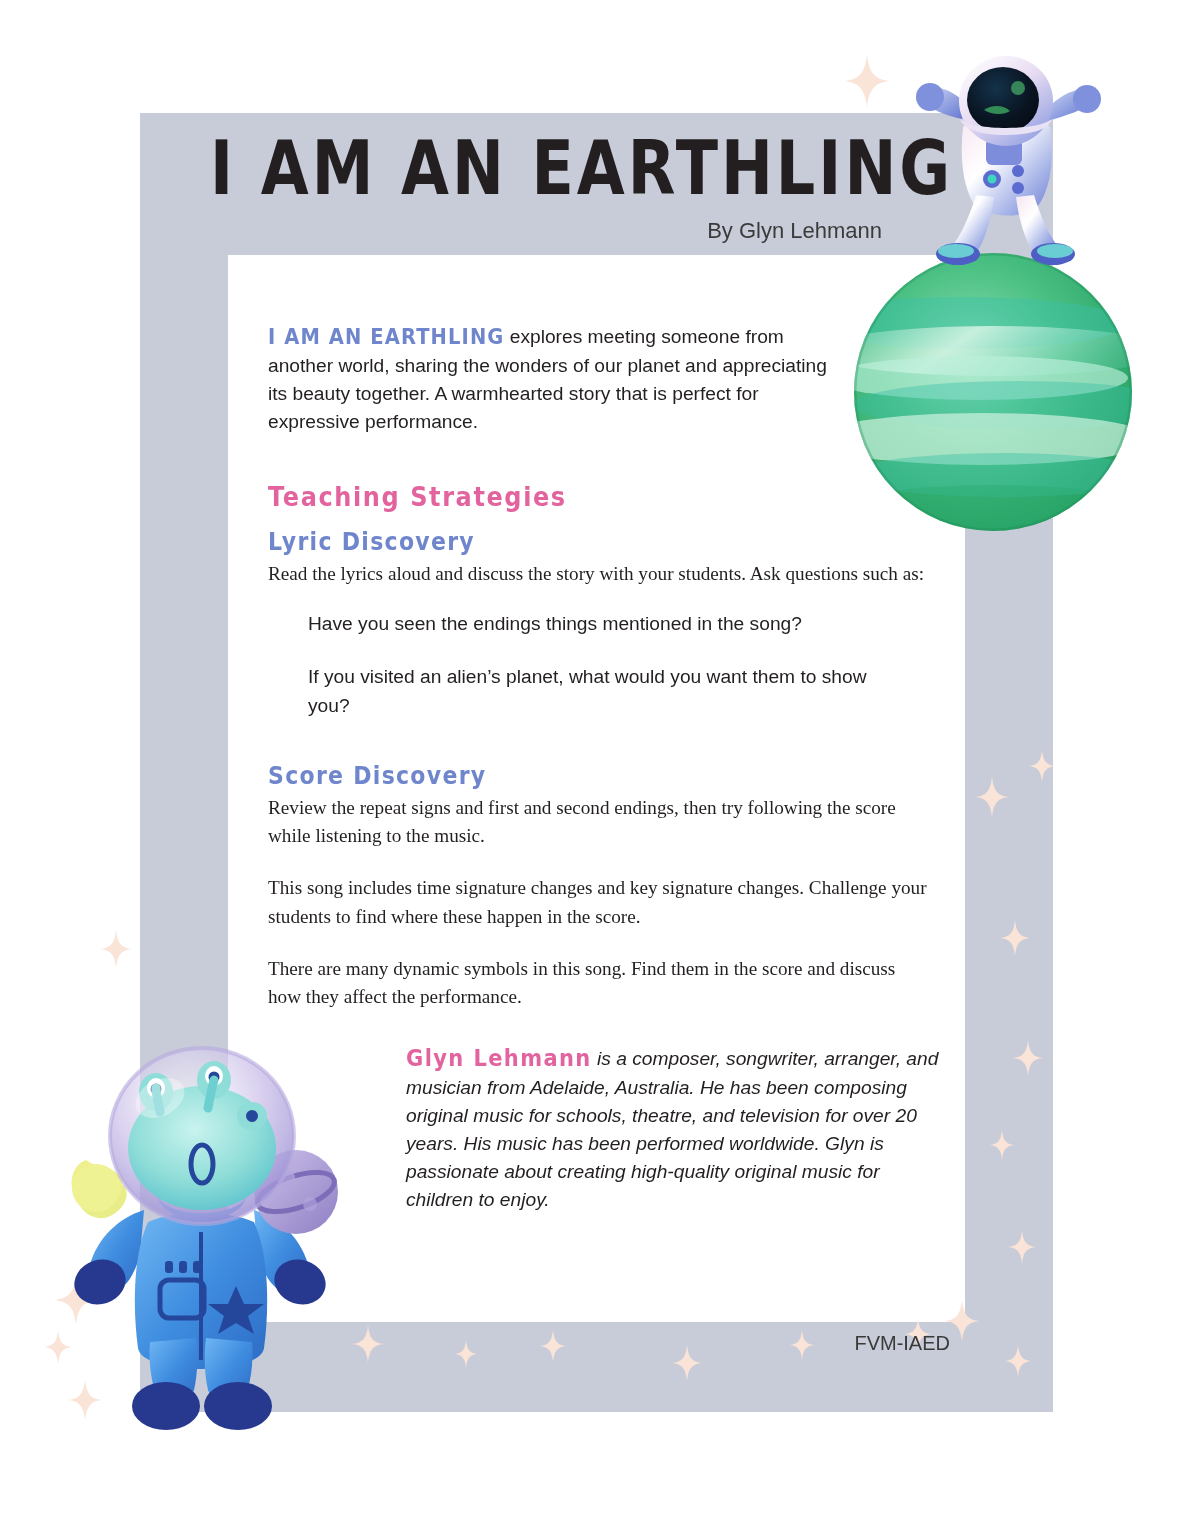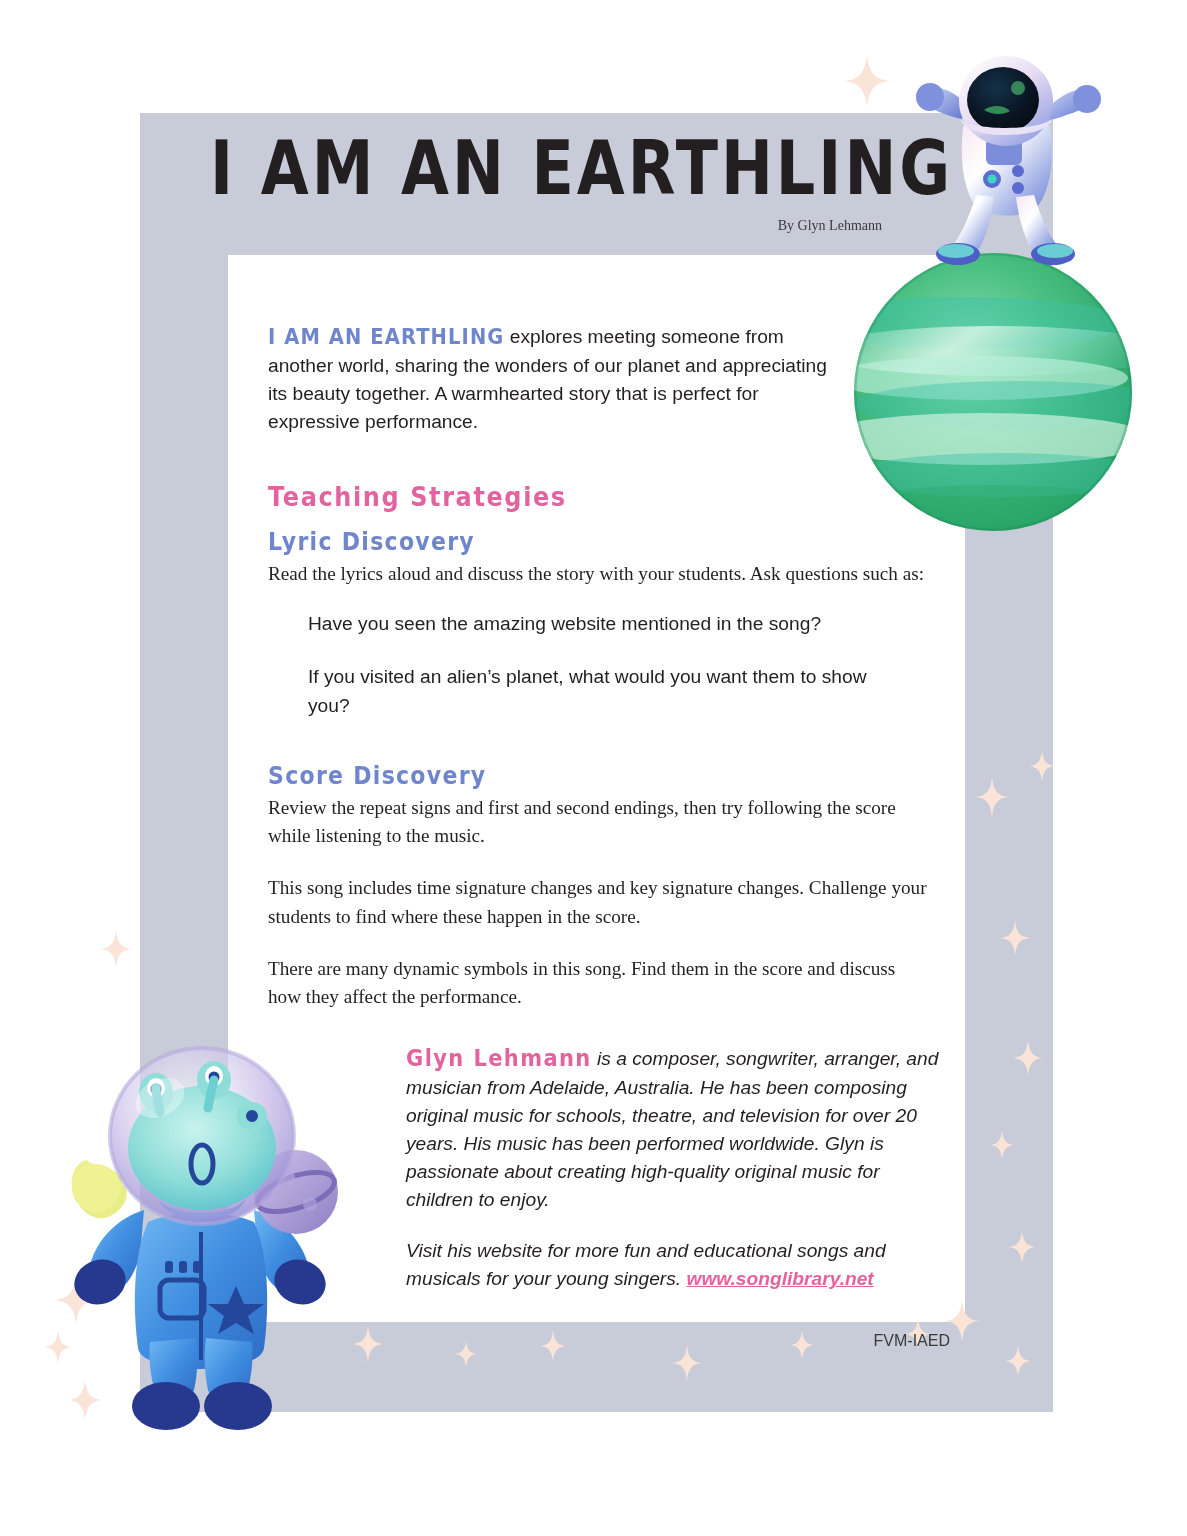--- a/index.html
+++ b/index.html
@@ -48,23 +48,22 @@
     line-height: 1.0;
     white-space: nowrap;
     transform: scaleY(1.22);
     transform-origin: left top;
   }
   #byline {
     position: absolute;
     left: 520px; top: 218px;
     width: 362px;
     text-align: right;
-    font-size: 14px;
+    font-size: 22px;
     color: #3b3b3b;
-    font-family: Liberation Serif, serif;
   }
 
   
   #content {
     position: absolute;
     left: 268px; top: 295px;
     width: 670px;
   }
 
   .para {
@@ -151,21 +150,21 @@
     font-weight: 700;
     font-style: italic;
     color: #e2639e;
   }
 
   #footer-code {
     position: absolute;
     left: 790px; top: 1332px;
     width: 160px;
     text-align: right;
-    font-size: 16px;
+    font-size: 20px;
     color: #3a3a3a;
   }
 
   
   .art { position: absolute; pointer-events: none; }
 </style>
 </head>
 <body>
 
 <div id="page">
@@ -448,30 +447,29 @@
   <div id="content">
 
     <p class="para intro"><span class="songname-inline">I AM AN EARTHLING</span><span> explores meeting someone from another world, sharing the wonders of our planet and appreciating its beauty together. A warmhearted story that is perfect for expressive performance.</span></p>
 
     <h2 class="section-h">Teaching Strategies</h2>
 
     <h3 class="sub-h">Lyric Discovery</h3>
     <p class="para p-block">Read the lyrics aloud and discuss the story with your students. Ask questions such as:</p>
 
     <ul class="q-list">
-      <li>Have you seen the amazing website mentioned in the song?</li>
+      <li>Have you seen the endings things mentioned in the song?</li>
       <li>If you visited an alien’s planet, what would you want them to show you?</li>
     </ul>
 
     <h3 class="sub-h tight">Score Discovery</h3>
     <p class="para p-block">Review the repeat signs and first and second endings, then try following the score while listening to the music.</p>
     <p class="para p-block p-gap">This song includes time signature changes and key signature changes. Challenge your students to find where these happen in the score.</p>
     <p class="para p-block p-gap">There are many dynamic symbols in this song. Find them in the score and discuss how they affect the performance.</p>
   </div>
 
   <div id="bio">
     <p class="bio-p"><span class="bio-name">Glyn Lehmann</span><span> is a composer, songwriter, arranger, and musician from Adelaide, Australia. He has been composing original music for schools, theatre, and television for over 20 years. His music has been performed worldwide. Glyn is passionate about creating high-quality original music for children to enjoy.</span></p>
-    <p class="bio-p"><span>Visit his website for more fun and educational songs and musicals for your young singers. </span><a class="bio-url" href="#">www.songlibrary.net</a></p>
   </div>
 
   <div id="footer-code">FVM-IAED</div>
 
 </div>
 
 </body></html>

